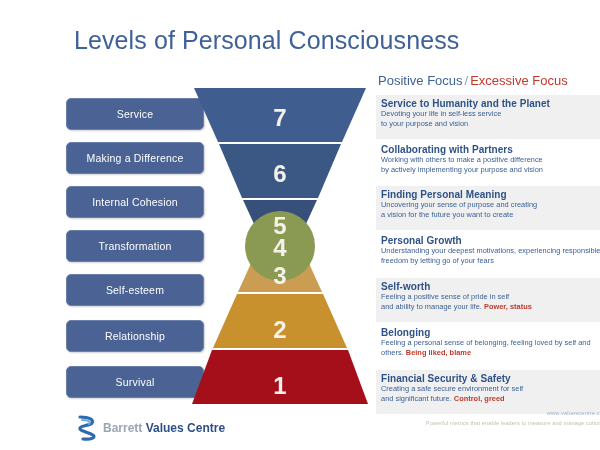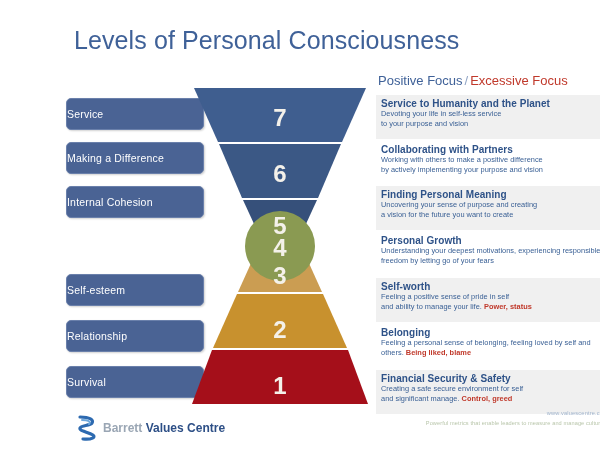--- a/index.html
+++ b/index.html
@@ -54,20 +54,21 @@
     position: absolute;
     left: 22px;
     width: 136px;
     height: 30px;
     background: #4a6394;
     border: 1px solid #6a80ab;
     border-radius: 5px;
     box-shadow: 1px 1px 2px rgba(0,0,0,0.18);
     display: flex;
     align-items: center;
+    justify-content: center;
   }
   .pill span {
     color: #ffffff;
     font-size: 10.5px;
     font-weight: 400;
     letter-spacing: 0.2px;
     white-space: nowrap;
   }
 
   
@@ -175,20 +176,23 @@
 
   <div class="pill" style="top:98px">
       <span>Service</span>
     </div>
   <div class="pill" style="top:142px">
       <span>Making a Difference</span>
     </div>
   <div class="pill" style="top:186px">
       <span>Internal Cohesion</span>
     </div>
+  <div class="pill" style="top:230px">
+      <span>Transformation</span>
+    </div>
   <div class="pill" style="top:274px">
       <span>Self-esteem</span>
     </div>
   <div class="pill" style="top:320px">
       <span>Relationship</span>
     </div>
   <div class="pill" style="top:366px">
       <span>Survival</span>
     </div>
 
@@ -249,21 +253,21 @@
 
   <div class="drow plain" style="top:324px;height:44px">
     <div class="dtitle">Belonging</div>
     <div class="dbody">Feeling a personal sense of belonging, feeling loved by self and</div>
     <div class="dbody"><span>others.</span> <span class="excess">Being liked, blame</span></div>
   </div>
 
   <div class="drow shade" style="top:370px;height:44px">
     <div class="dtitle">Financial Security &amp; Safety</div>
     <div class="dbody">Creating a safe secure environment for self</div>
-    <div class="dbody"><span>and significant manage.</span> <span class="excess">Control, greed</span></div>
+    <div class="dbody"><span>and significant future.</span> <span class="excess">Control, greed</span></div>
   </div>
 
   <div id="logo">
     <svg id="logo-mark" viewBox="0 0 26 28">
       <path d="M6 3 C16 3, 20 6, 18 9 C16 12, 7 11, 6 14 C5 17, 14 18, 19 21 C22 23, 18 26, 9 25" fill="none" stroke="#2d6ab0" stroke-width="3.2" stroke-linecap="round"></path>
       <path d="M8 6 C15 6, 17 8, 15 10" fill="none" stroke="#6fa8dc" stroke-width="2" stroke-linecap="round"></path>
     </svg>
     <div id="logo-text">
       <span class="lt1">Barrett</span><span class="lt2"> Values Centre</span>
     </div>

